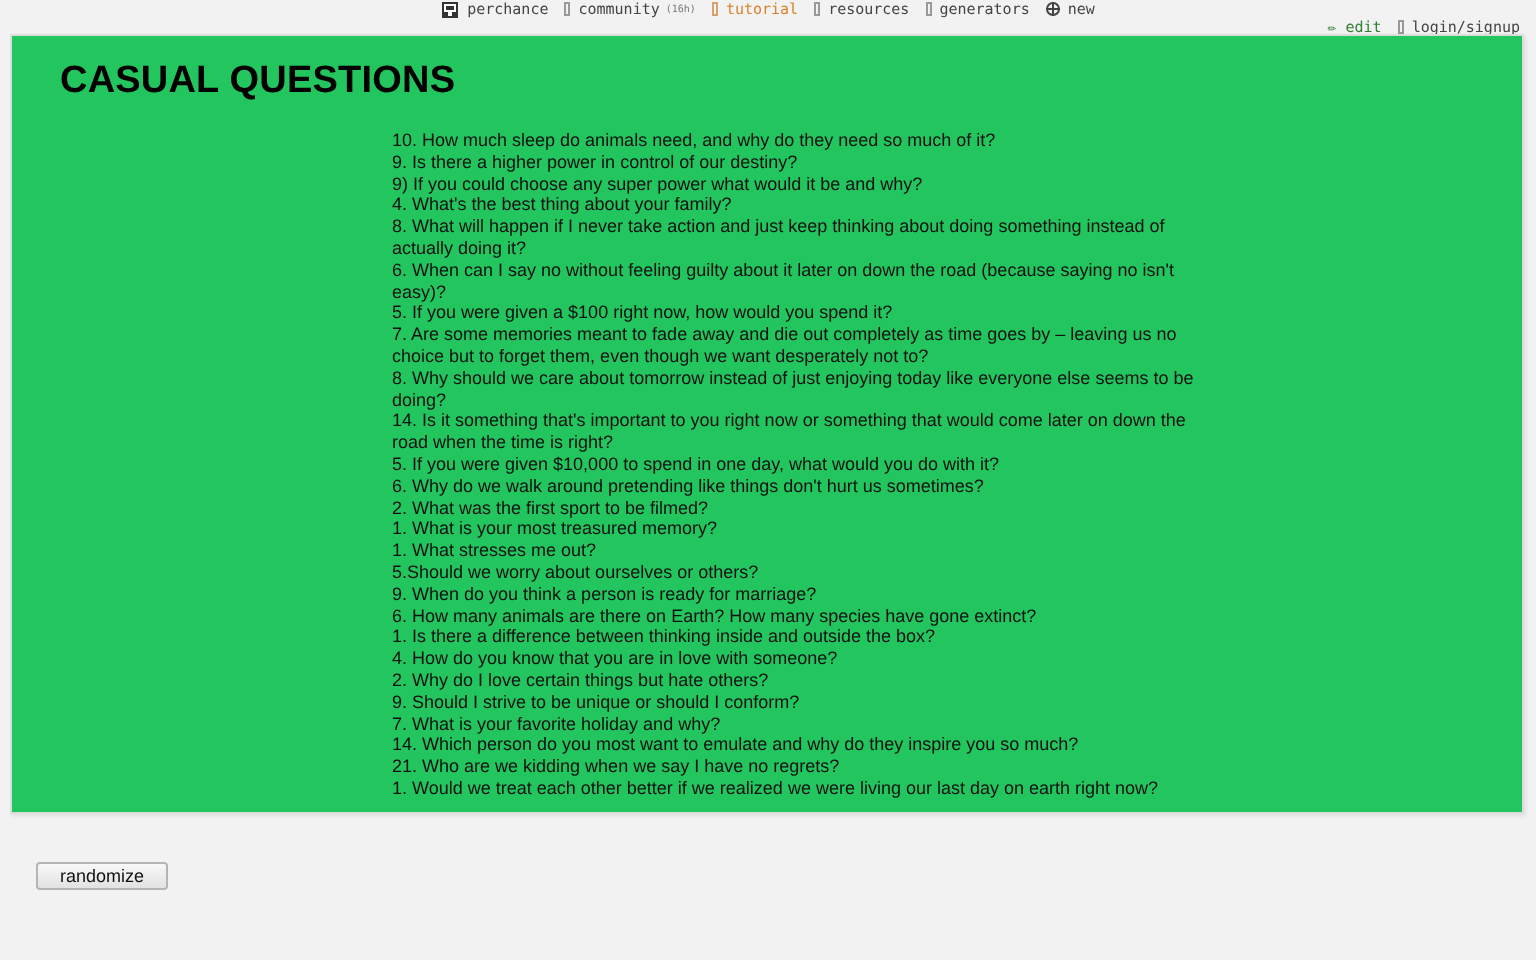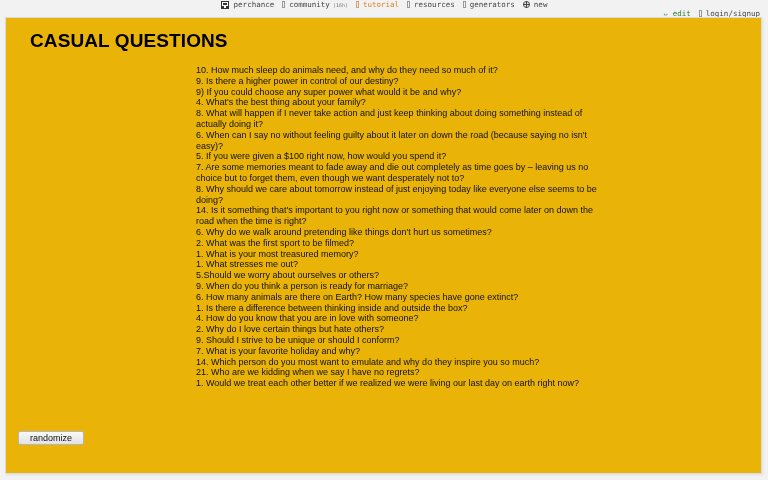--- a/index.html
+++ b/index.html
@@ -91,22 +91,22 @@
     left: -1px; top: 2px;
     width: 7px; height: 1px;
     background: #444;
   }
 
   .card {
     position: absolute;
     left: 5px;
     top: 17px;
     width: 757px;
-    height: 457px;
-    background: #eab308;
+    height: 390px;
+    background: #22c55e;
     border: 1px solid #dcdcdc;
     box-shadow: 1px 1px 2px rgba(0,0,0,0.08);
     box-sizing: border-box;
   }
   .title {
     position: absolute;
     left: 24px;
     top: 12px;
     margin: 0;
     font-family: "Liberation Sans", sans-serif;
@@ -192,20 +192,21 @@
     <div>10. How much sleep do animals need, and why do they need so much of it?</div>
     <div>9. Is there a higher power in control of our destiny?</div>
     <div>9) If you could choose any super power what would it be and why?</div>
     <div>4. What's the best thing about your family?</div>
     <div>8. What will happen if I never take action and just keep thinking about doing something instead of actually doing it?</div>
     <div>6. When can I say no without feeling guilty about it later on down the road (because saying no isn't easy)?</div>
     <div>5. If you were given a $100 right now, how would you spend it?</div>
     <div>7. Are some memories meant to fade away and die out completely as time goes by – leaving us no choice but to forget them, even though we want desperately not to?</div>
     <div>8. Why should we care about tomorrow instead of just enjoying today like everyone else seems to be doing?</div>
     <div>14. Is it something that's important to you right now or something that would come later on down the road when the time is right?</div>
+    <div>5. If you were given $10,000 to spend in one day, what would you do with it?</div>
     <div>6. Why do we walk around pretending like things don't hurt us sometimes?</div>
     <div>2. What was the first sport to be filmed?</div>
     <div>1. What is your most treasured memory?</div>
     <div>1. What stresses me out?</div>
     <div>5.Should we worry about ourselves or others?</div>
     <div>9. When do you think a person is ready for marriage?</div>
     <div>6. How many animals are there on Earth? How many species have gone extinct?</div>
     <div>1. Is there a difference between thinking inside and outside the box?</div>
     <div>4. How do you know that you are in love with someone?</div>
     <div>2. Why do I love certain things but hate others?</div>

